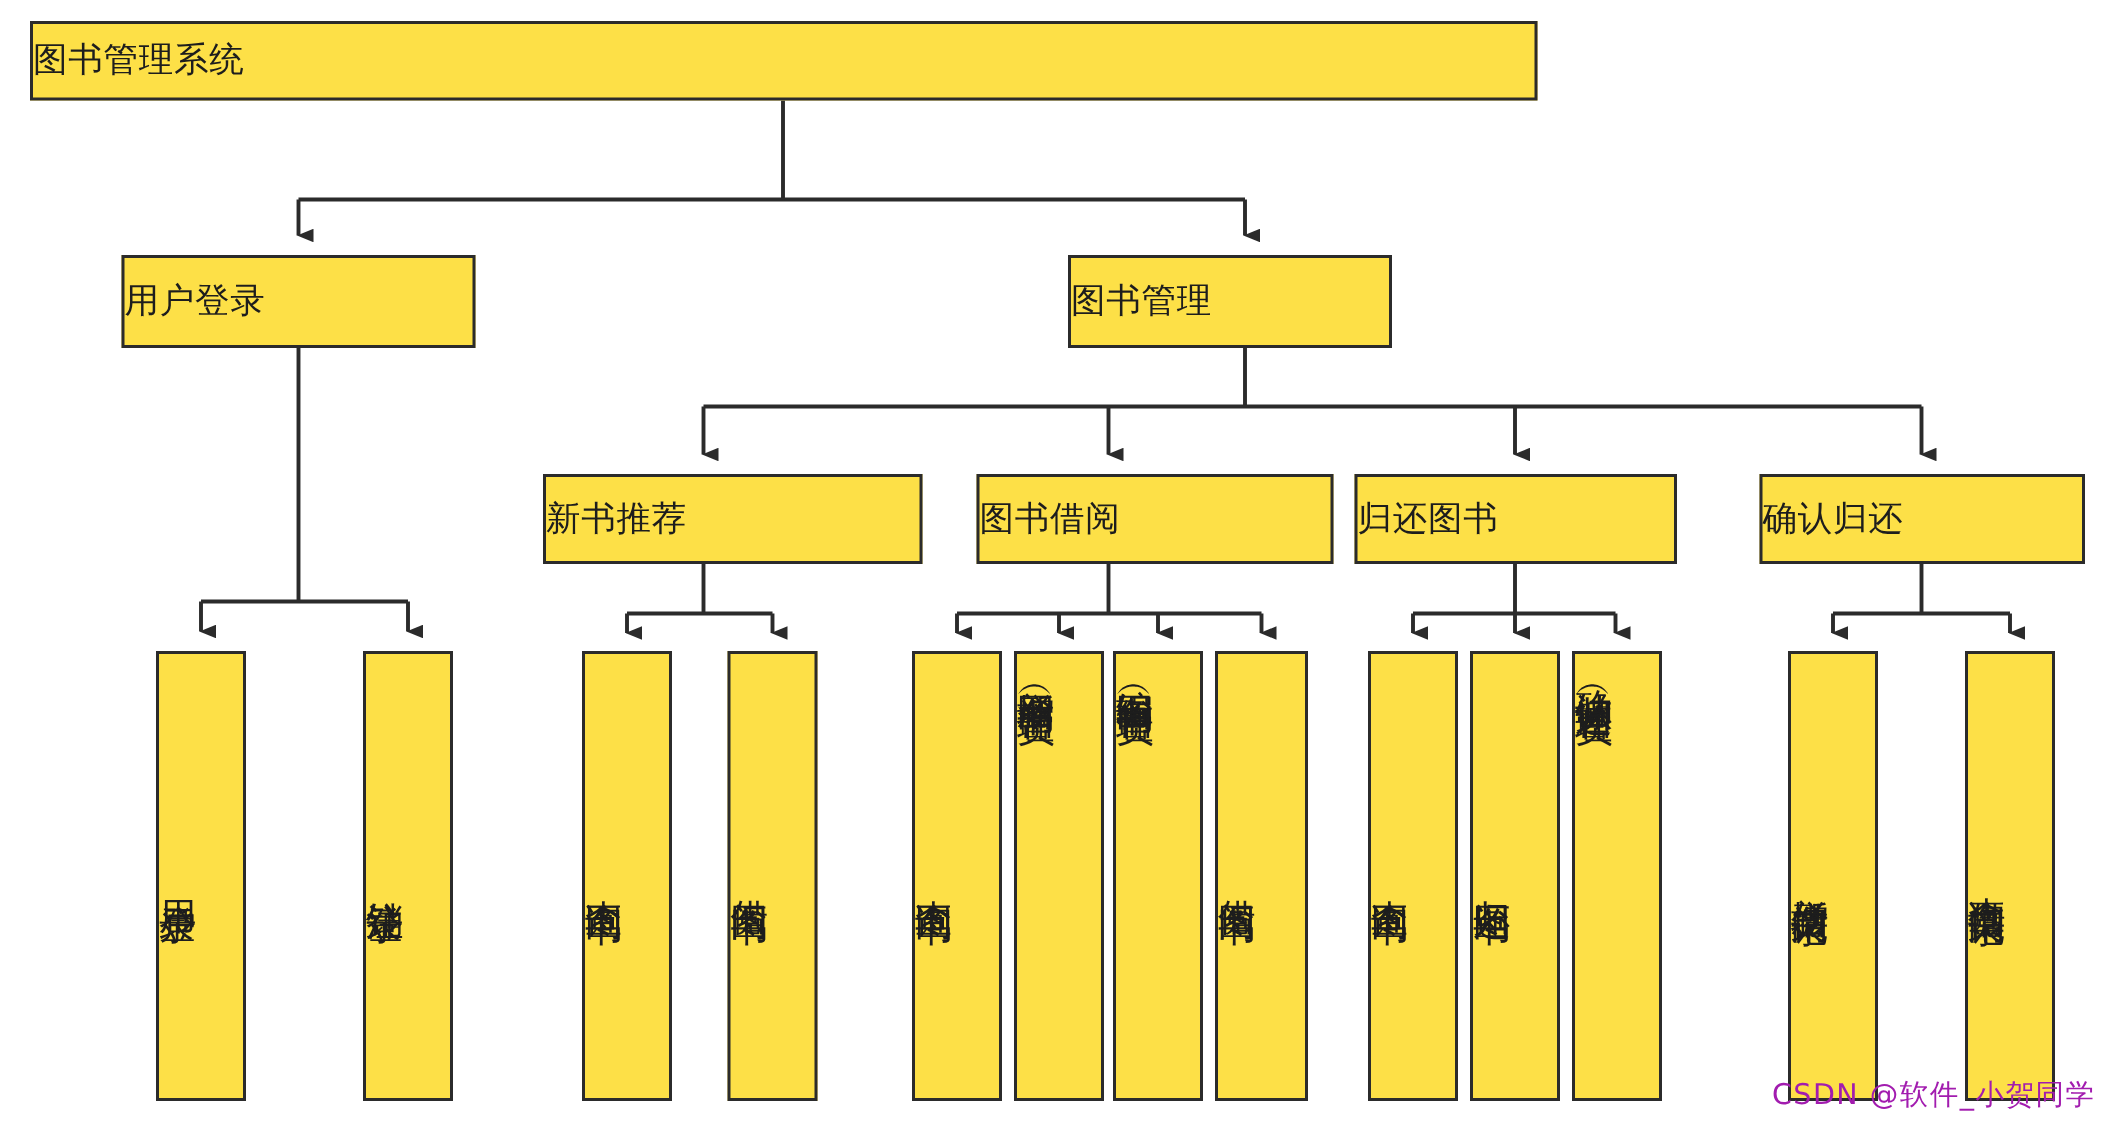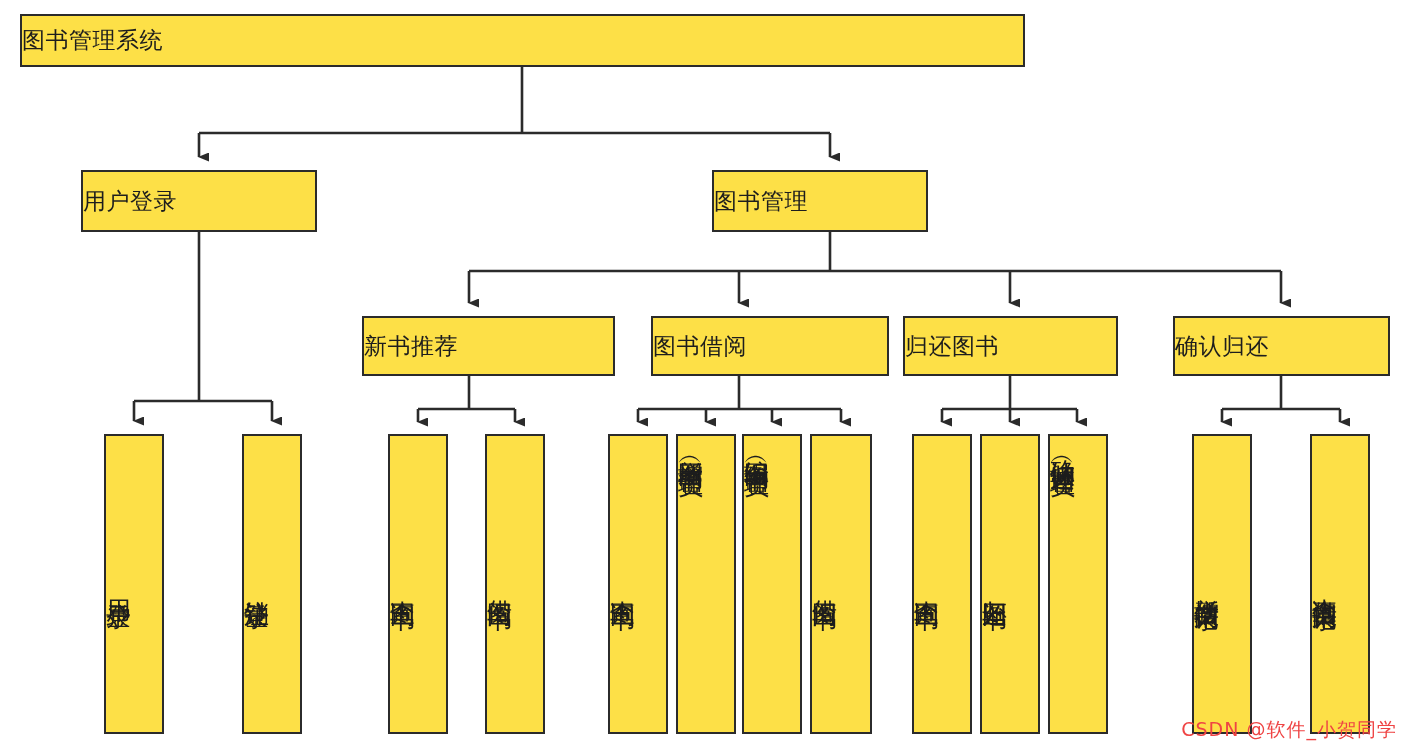--- a/index.html
+++ b/index.html
@@ -68,21 +68,21 @@
   
   .node.v.center {
     align-items: center;
     padding-top: 0;
   }
   .watermark {
     position: absolute;
     right: 8px;
     bottom: 4px;
     font-size: 19px;
-    color: #ef4444;
+    color: #a21caf;
     letter-spacing: 1px;
     z-index: 3;
     white-space: nowrap;
   }
 </style>
 </head>
 <body>
 
 <div id="diagram-root">
 

